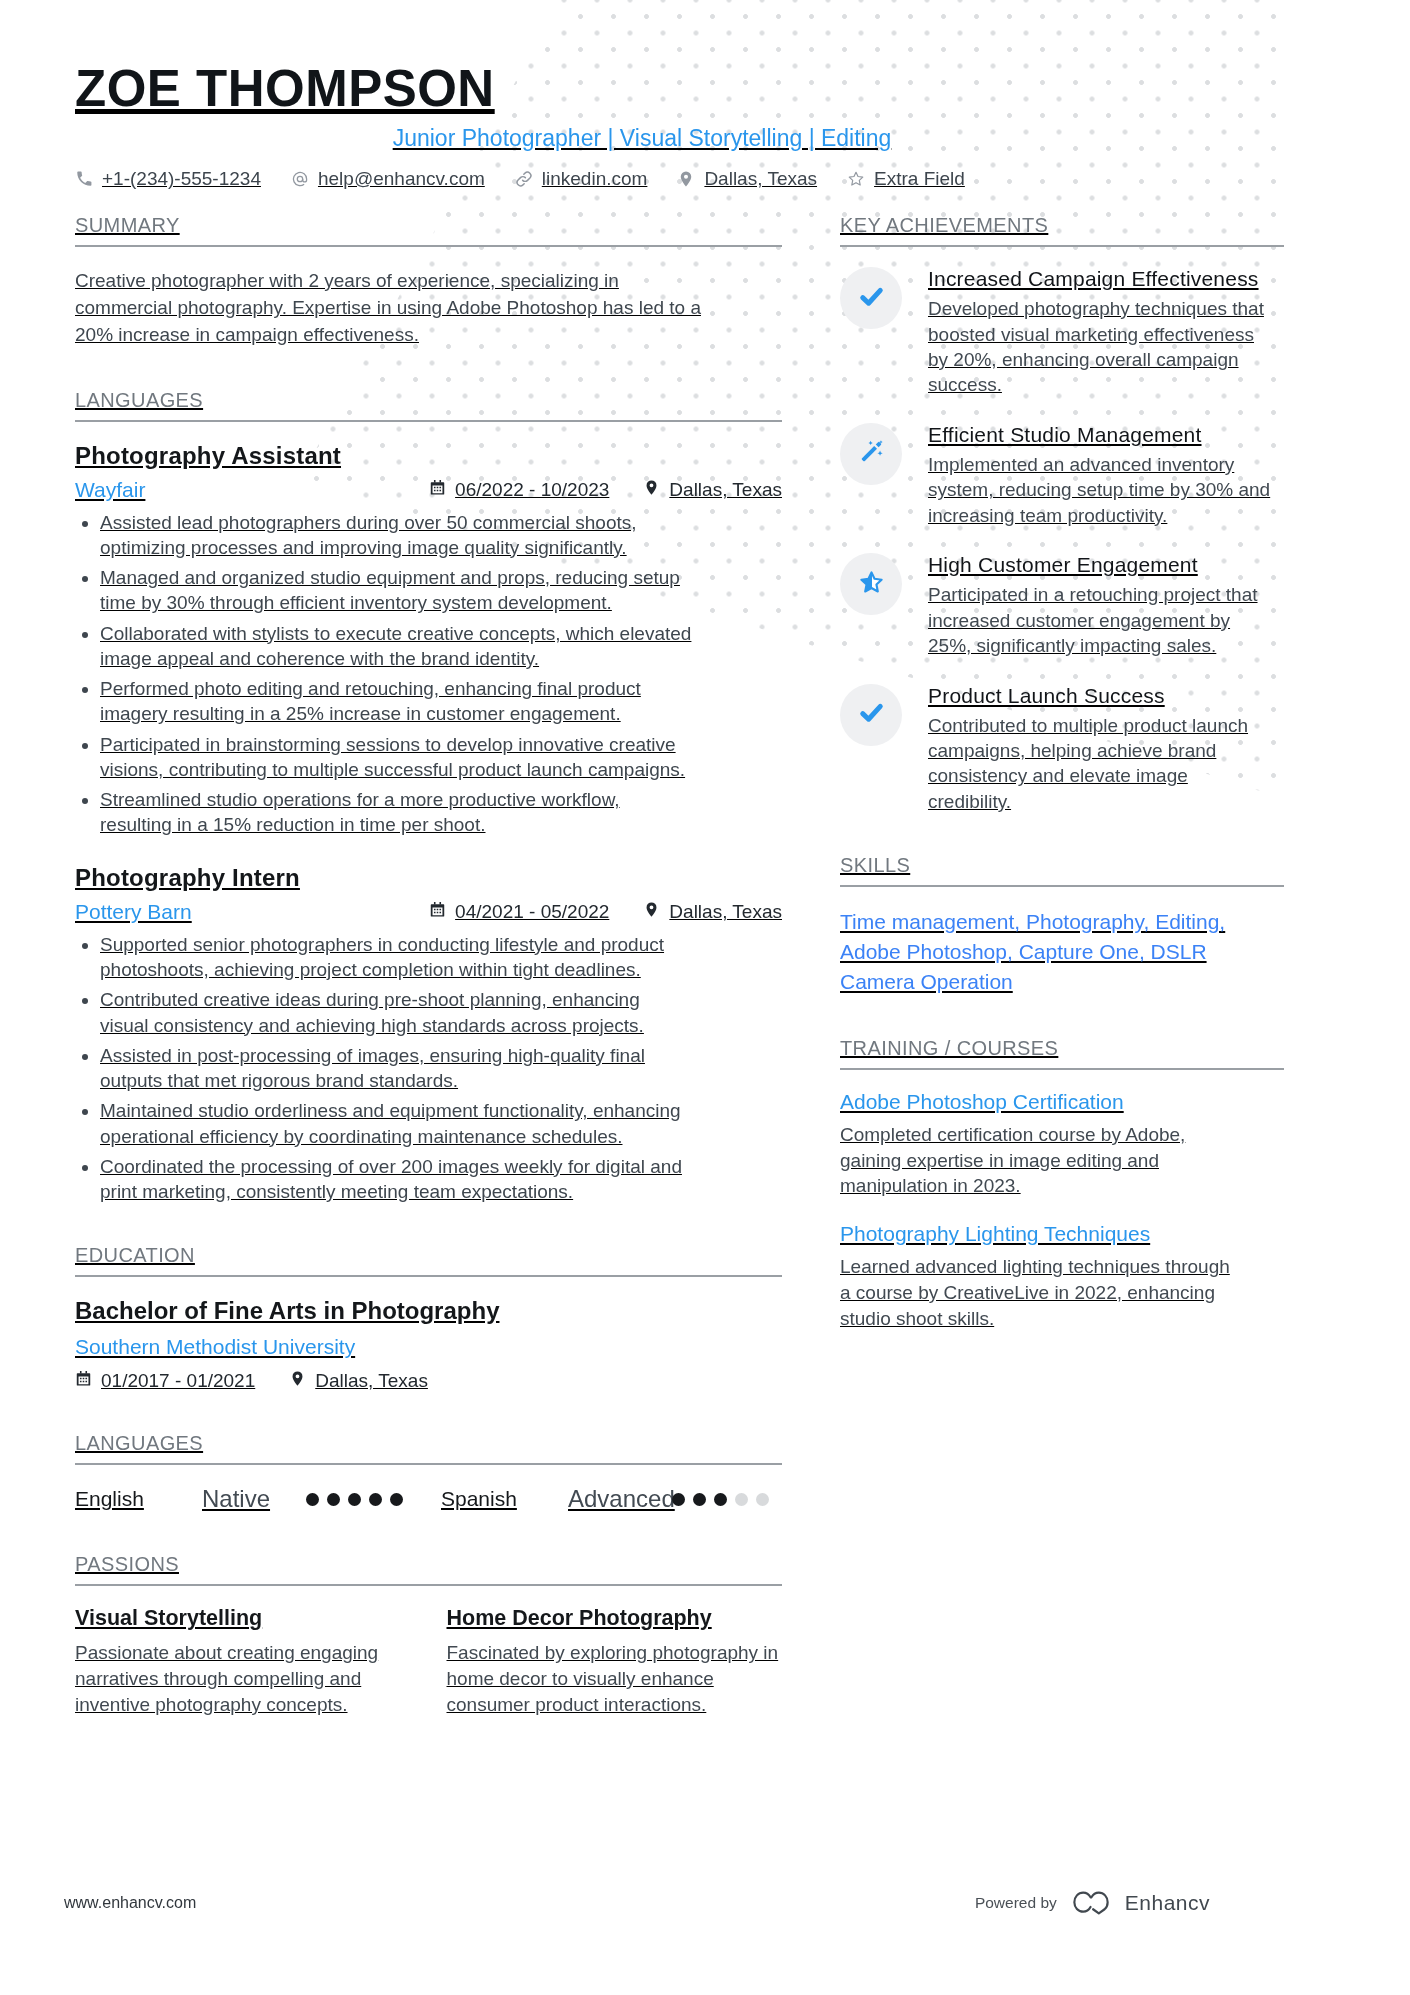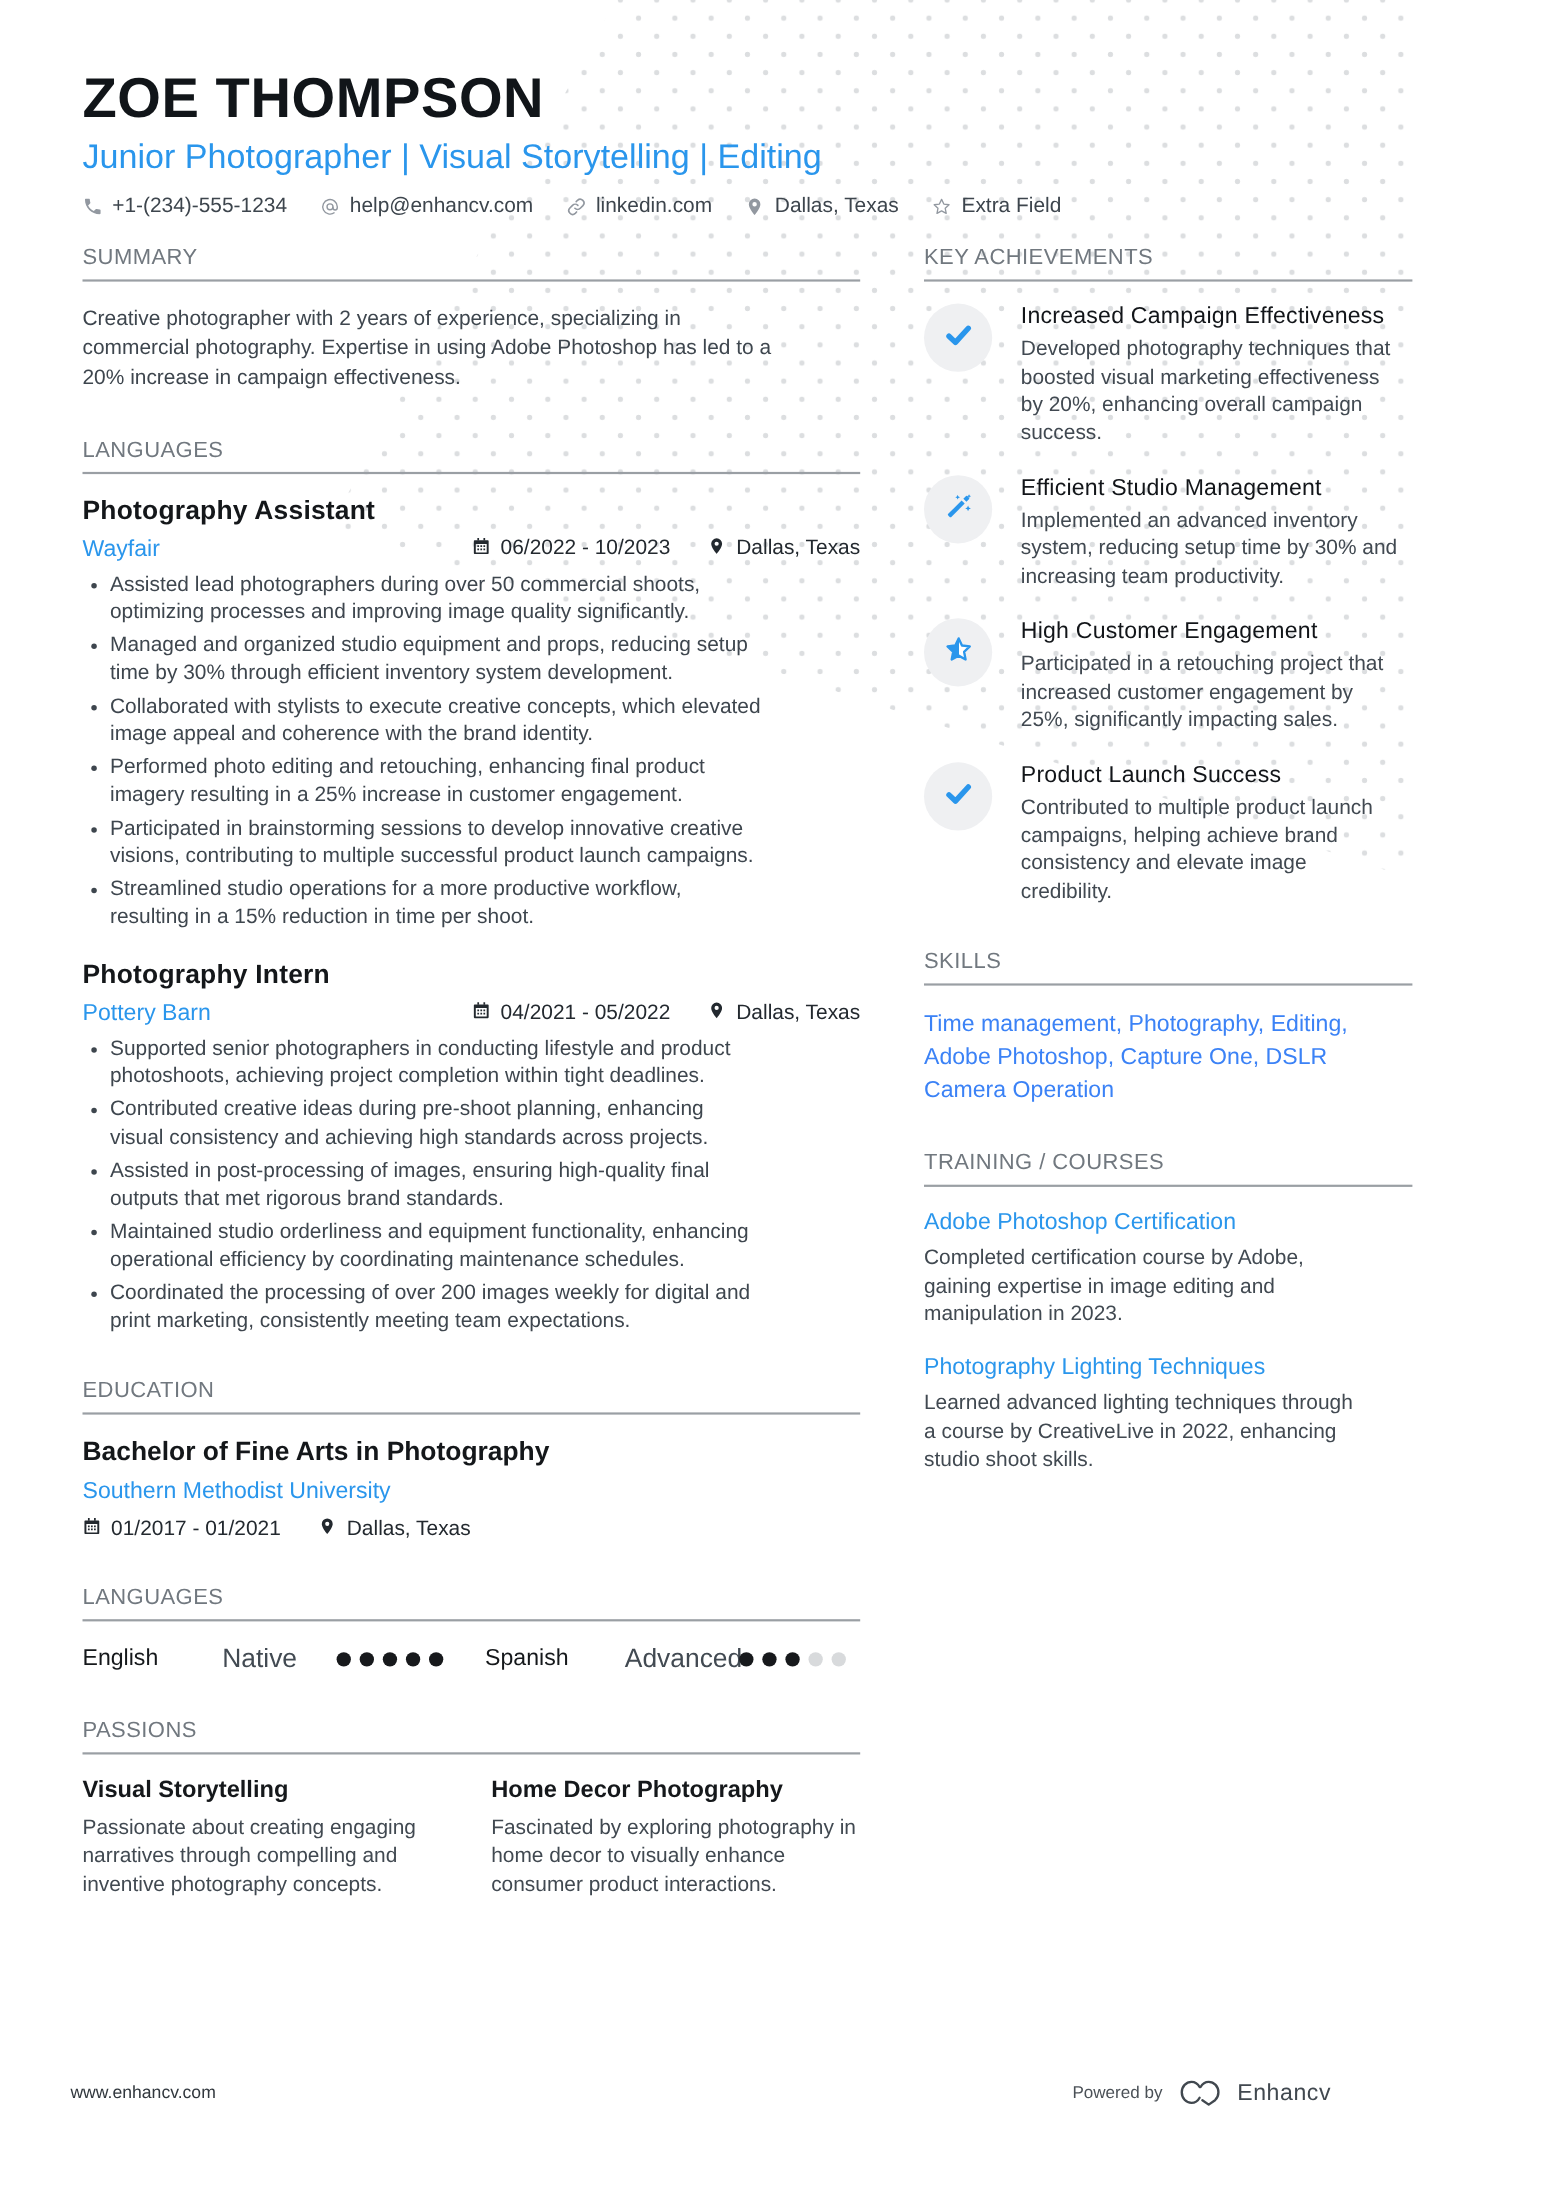--- a/index.html
+++ b/index.html
@@ -1,30 +1,30 @@
 <!DOCTYPE html>
 <html><head>
 <meta charset="utf-8">
 <style>
   html,body{margin:0;padding:0;}
   body{width:1410px;height:1995px;background:#ffffff;font-family:"Liberation Sans",sans-serif;}
-  .page{position:relative;width:1284px;height:1995px;background:#fff;overflow:hidden;}
+  .page{position:relative;width:1284px;height:1995px;background:#fff;overflow:hidden;text-decoration:underline;}
 
   
   .dots-pattern{position:absolute;top:0;left:300px;width:1110px;height:840px;
     clip-path:polygon(23.4% 0,100% 0,100% 100%,0 57%);
     background-image:radial-gradient(circle,#dcdee0 2.1px,transparent 2.8px),
                      radial-gradient(circle,#dcdee0 2.1px,transparent 2.8px);
     background-size:33px 33px;background-position:0 0,16.5px 16.5px;z-index:0;}
 
   .content{position:relative;z-index:1;}
 
   .header{padding:62px 75px 0;}
   .name{font-size:51px;font-weight:600;color:#111519;letter-spacing:.5px;line-height:1.06;}
-  .role{font-size:31px;color:#2a96ec;font-weight:500;margin-top:9px;}
+  .role{font-size:23px;color:#2a96ec;font-weight:500;margin-top:9px;text-align:center;}
   .contacts{margin-top:16px;display:flex;align-items:center;gap:30px;font-size:19px;color:#3d454d;}
   .contact{display:inline-flex;align-items:center;gap:9px;}
   .contact .icon{display:inline-flex;}
   .contact .icon svg{width:18px;height:18px;color:#9298a0;}
 
   .columns{display:grid;grid-template-columns:707px 495px;column-gap:58px;padding:0 75px;margin-top:24px;}
 
   .sec{font-size:20px;color:#71787f;font-weight:400;letter-spacing:.4px;margin:0 0 20px;padding-bottom:8px;border-bottom:2px solid #9a9fa4;}
   .section{margin-bottom:40px;}
   .summary-text{font-size:19px;line-height:1.43;color:#3e464e;max-width:632px;margin:0;}

